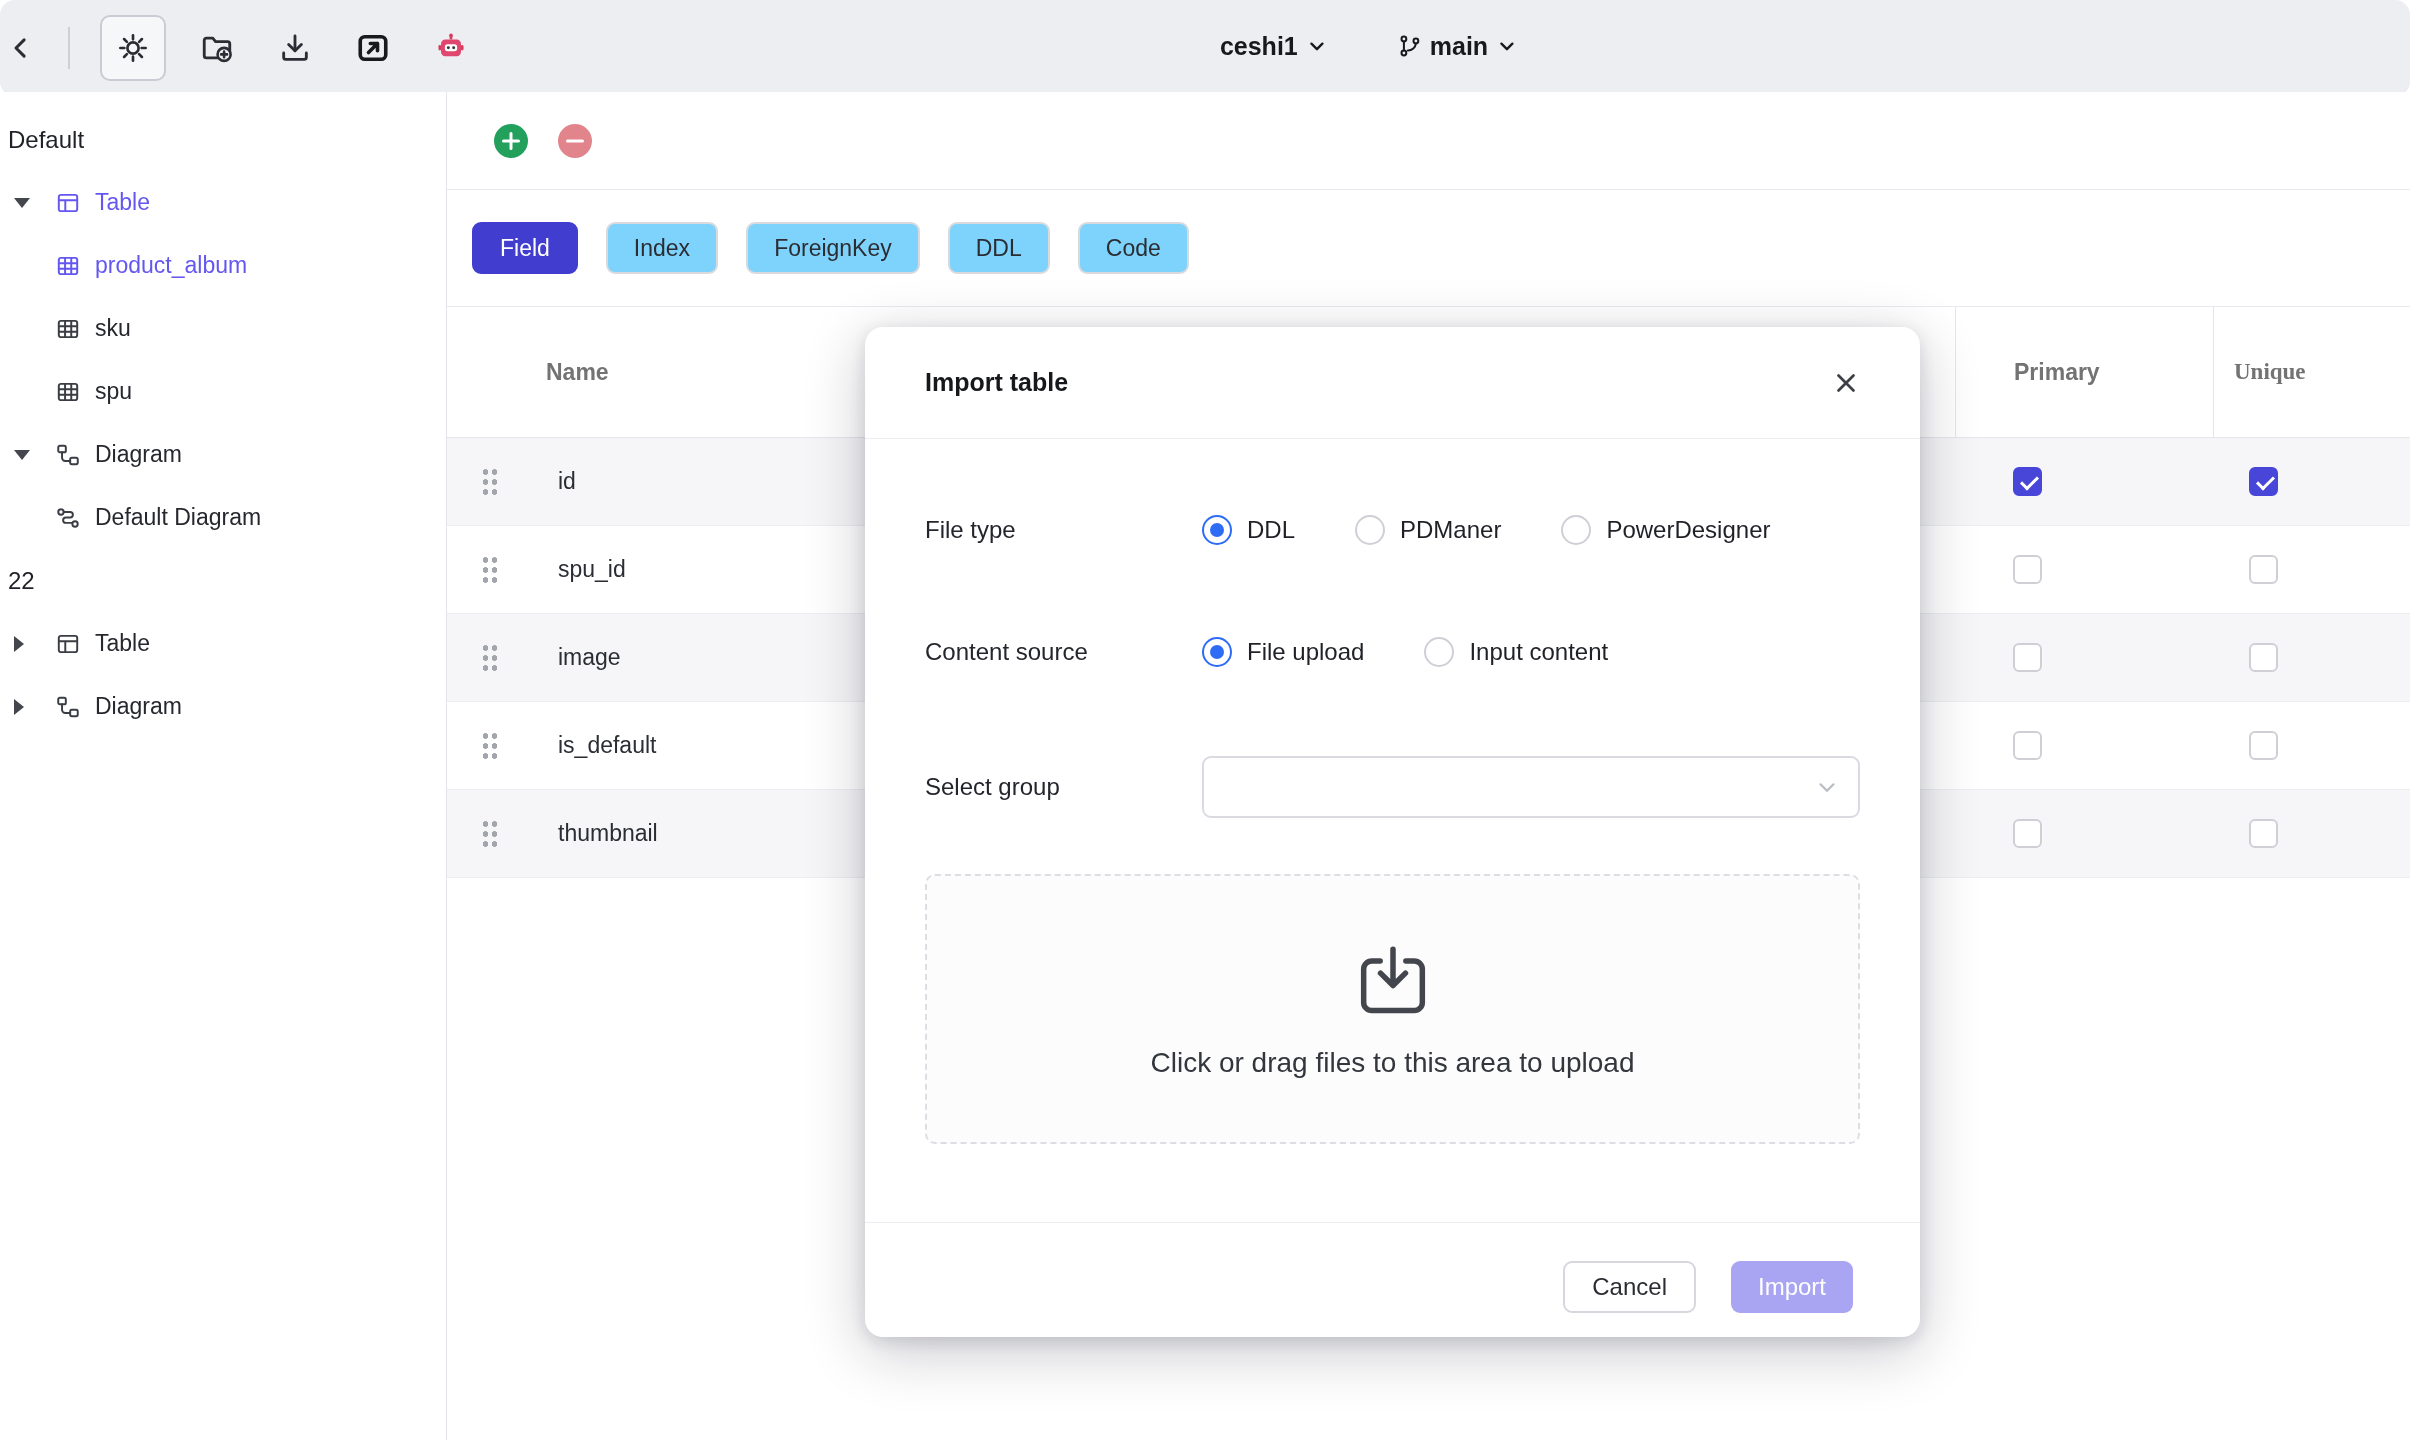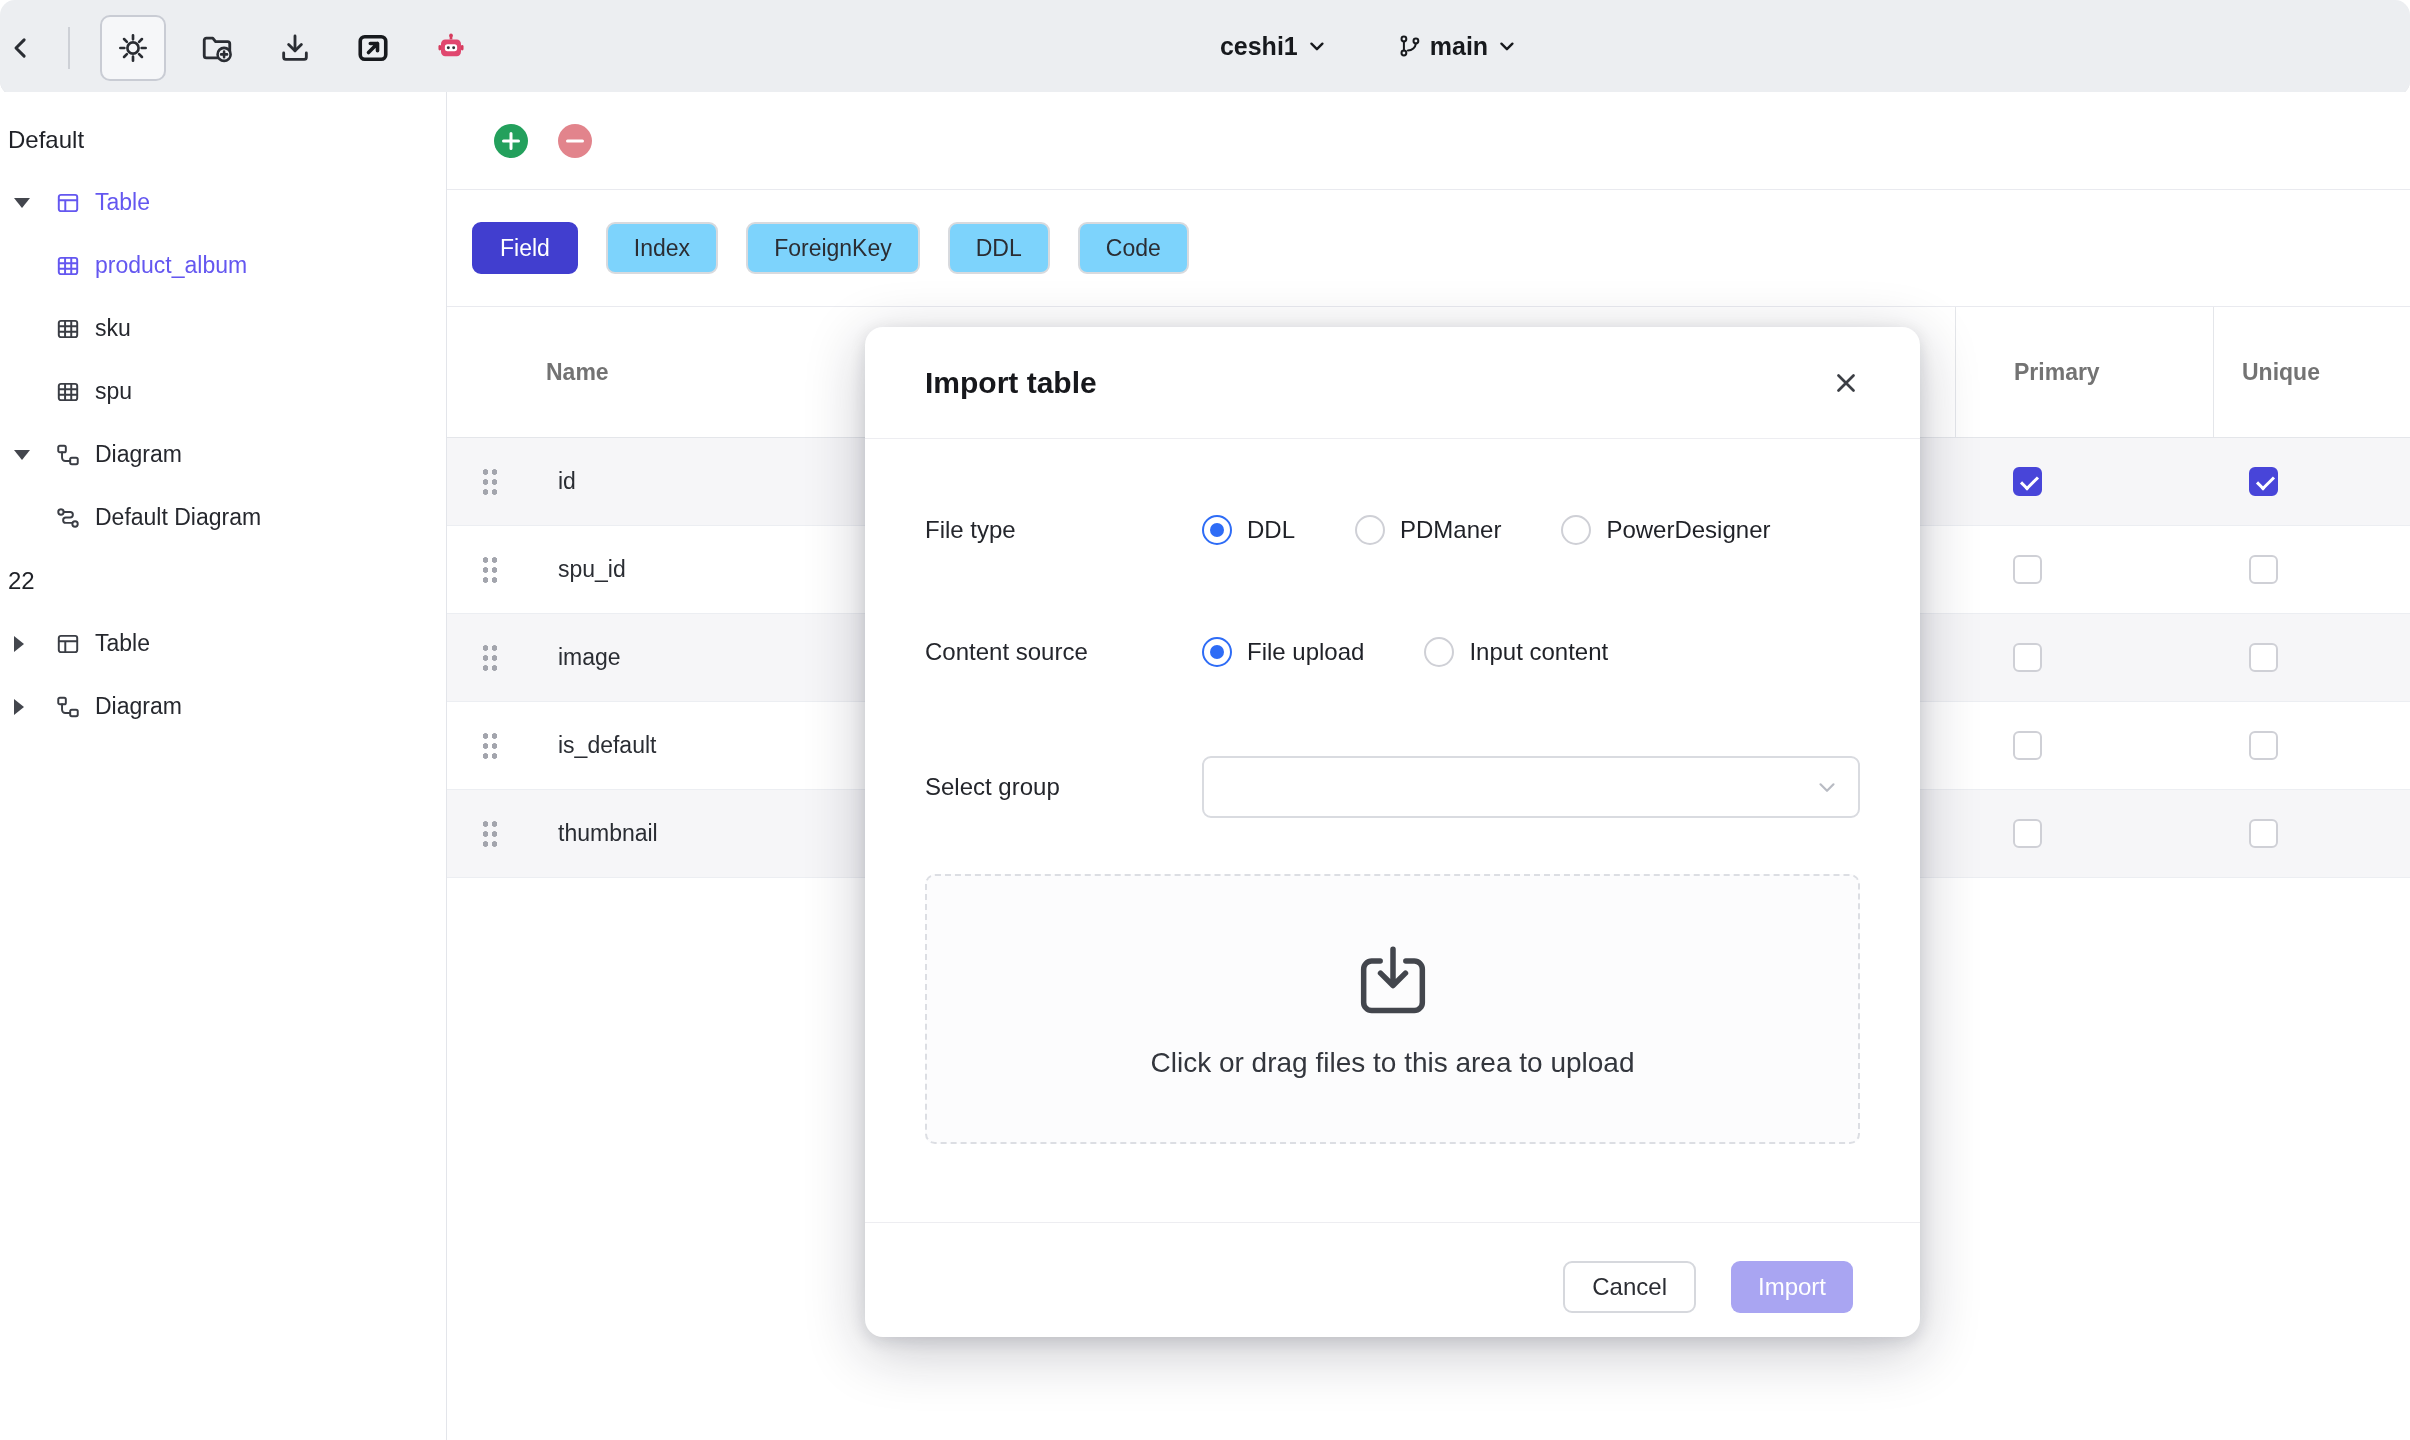--- a/index.html
+++ b/index.html
@@ -47,39 +47,39 @@
   .circle-btn{width:36px;height:36px;border-radius:50%;cursor:pointer;flex:none;}
   .tab-bar{height:117px;display:flex;align-items:center;gap:28px;padding-left:25px;border-bottom:1px solid #e9eaef;}
   .tab{height:52px;padding:0 26px;border-radius:9px;border:2px solid #d8dade;background:#7dd3fc;
     font-size:23px;color:#2b2d33;display:flex;align-items:center;cursor:pointer;font-family:inherit;}
   .tab.active{background:var(--accent);border-color:var(--accent);color:#fff;}
 
   .grid-cols{display:grid;grid-template-columns:1fr 258px 197px;}
   .table-header{height:131px;align-items:center;border-bottom:1px solid var(--border);font-weight:700;font-size:23px;color:#737373;}
   .th-name{padding-left:99px;}
   .th-col{border-left:1px solid var(--border);height:100%;display:flex;align-items:center;padding-left:58px;}
-  .th-col.unique{padding-left:28px;}
+  .th-col.unique{padding-left:20px;font-family:Liberation Serif, serif;}
   .trow{height:88px;align-items:center;border-bottom:1px solid #eceef2;font-size:23px;color:#2a2d33;}
   .trow.shaded{background:#f6f6f8;}
   .cell-name{display:flex;align-items:center;padding-left:34px;}
   .drag-handle{width:18px;height:30px;flex:none;cursor:grab;
     background-image:radial-gradient(circle,#a3a5ad 2.6px,transparent 3px);background-size:9px 10px;}
   .row-label{margin-left:59px;}
   .cell-check{padding-left:58px;}
   .cell-check.unique{padding-left:36px;}
   .checkbox{display:block;width:29px;height:29px;border-radius:6px;border:2px solid #cfd0d6;background:#fff;position:relative;cursor:pointer;}
   .checkbox.checked{background:#4845d9;border-color:#4845d9;}
   .checkbox.checked::after{content:"";position:absolute;left:6px;top:7px;width:14px;height:7px;
     border-left:3px solid #fff;border-bottom:3px solid #fff;transform:rotate(-45deg);}
 
   
   .modal{position:absolute;left:865px;top:327px;width:1055px;height:1010px;background:#fff;border-radius:18px;
     box-shadow:0 14px 60px rgba(20,22,40,.24),0 4px 16px rgba(20,22,40,.12);}
   .modal-header{height:112px;display:flex;align-items:center;padding:0 52px 0 60px;border-bottom:1px solid #ededf1;}
-  .modal-title{flex:1;font-size:30px;font-weight:700;color:#17181c;}
+  .modal-title{flex:1;font-size:25px;font-weight:700;color:#17181c;}
   .modal-close{width:44px;height:44px;display:flex;align-items:center;justify-content:center;cursor:pointer;}
   .modal-body{padding:73px 60px 0;}
   .form-row{display:flex;align-items:center;height:36px;margin-bottom:86px;}
   .form-row.select-row{height:62px;margin:72px 0 0;}
   .form-label{width:277px;flex:none;font-size:24px;color:#24262c;}
   .radio-group{display:flex;align-items:center;gap:60px;}
   .radio-opt{display:flex;align-items:center;gap:15px;cursor:pointer;}
   .radio{width:30px;height:30px;border-radius:50%;border:2px solid #cfd0d6;background:#fff;position:relative;flex:none;}
   .radio.selected{border-color:var(--blue);}
   .radio.selected::after{content:"";position:absolute;inset:6px;border-radius:50%;background:var(--blue);}

